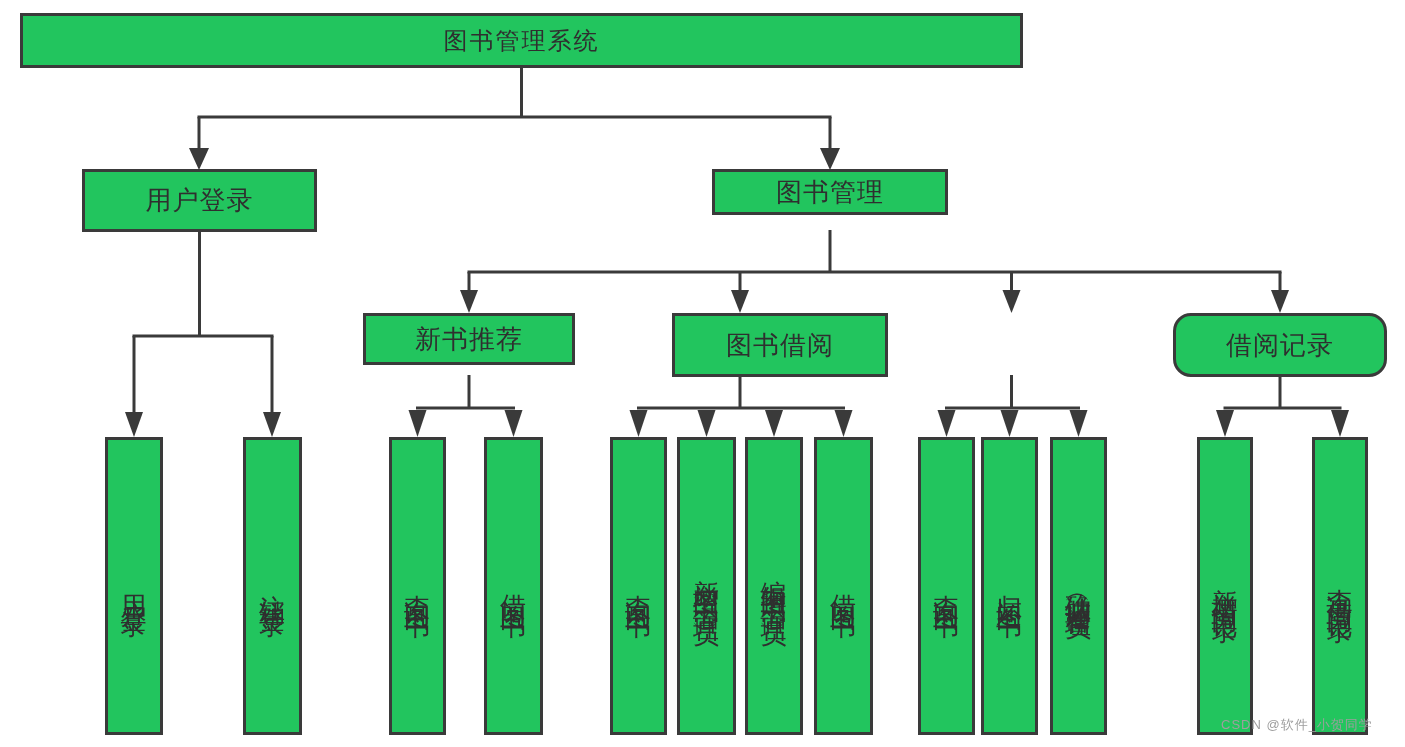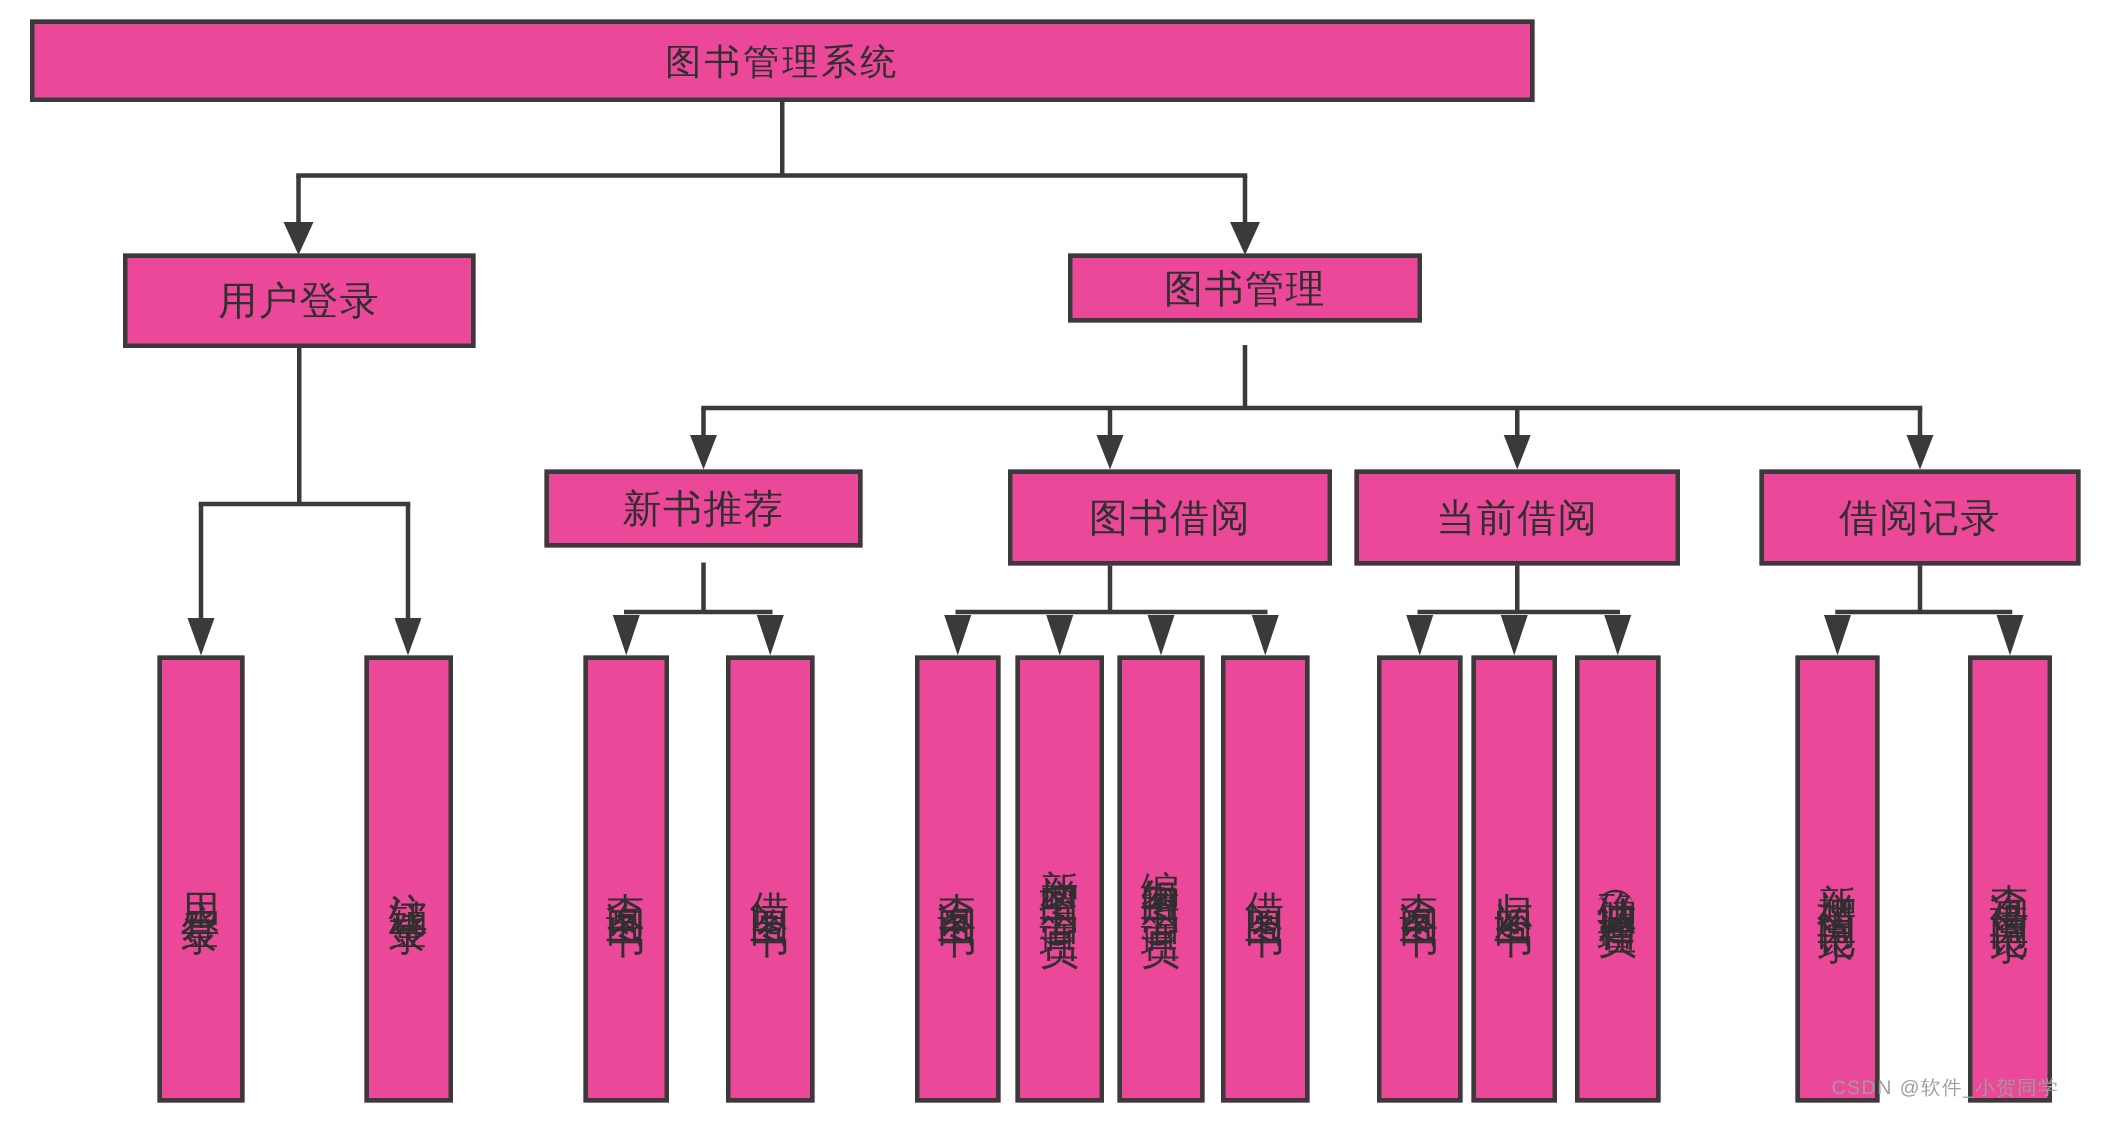--- a/index.html
+++ b/index.html
@@ -9,21 +9,21 @@
     background:#ffffff;
     font-family:"Liberation Sans","DejaVu Sans",sans-serif;
     color:#2f2f2f;
     overflow:hidden;
   }
   .connectors{position:absolute;left:0;top:0;z-index:0;}
   .node{
     position:absolute;
     box-sizing:border-box;
     border:3px solid #3a3a3a;
-    background:#ec4899;
+    background:#22c55e;
     display:flex;align-items:center;justify-content:center;
     z-index:1;
   }
   .h-label{
     font-size:26px;letter-spacing:1px;color:#2f2f2f;white-space:nowrap;
   }
   .title-label{font-size:24px;letter-spacing:2px;}
   .v-label{
     writing-mode:vertical-rl;
     text-orientation:mixed;
@@ -113,24 +113,21 @@
   <div class="node" style="left:712px;top:169px;width:236px;height:46px;">
     <span class="h-label">图书管理</span>
   </div>
 
   <div class="node" style="left:363px;top:313px;width:212px;height:52px;">
     <span class="h-label">新书推荐</span>
   </div>
   <div class="node" style="left:632px;top:313px;width:216px;height:64px;margin-left:40px;">
     <span class="h-label">图书借阅</span>
   </div>
-  <div class="node" style="left:903px;top:313px;width:217px;height:64px;">
-    <span class="h-label">当前借阅</span>
-  </div>
-  <div class="node" style="left:1173px;top:313px;width:214px;height:64px;">
+  <div class="node" style="left:1173px;top:313px;width:214px;height:64px;border-radius:18px;">
     <span class="h-label">借阅记录</span>
   </div>
 
   <div class="node" style="left:105px;top:437px;width:58px;height:298px;">
     <span class="v-label">用户登录</span>
   </div>
   <div class="node" style="left:243px;top:437px;width:59px;height:298px;">
     <span class="v-label">注销登录</span>
   </div>
 

